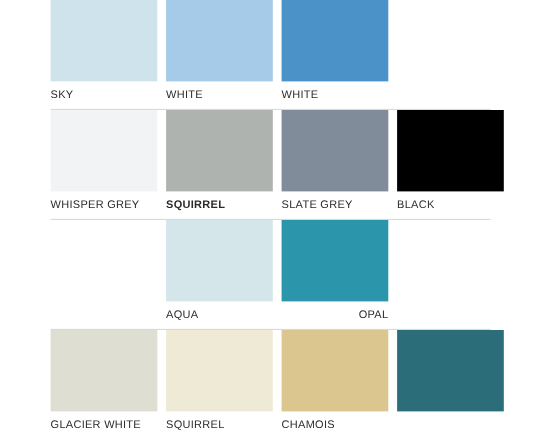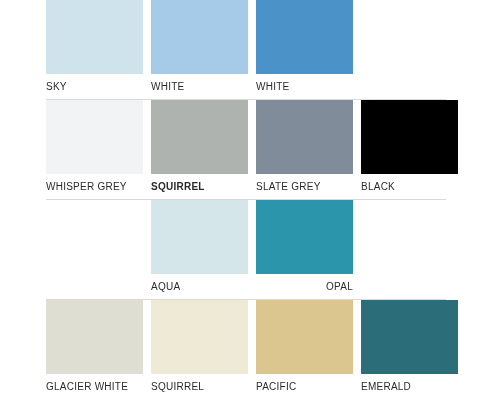--- a/index.html
+++ b/index.html
@@ -125,21 +125,20 @@
     <div class="swatch-cell">
       <span class="swatch-chip" style="background-color: rgb(223, 222, 210);"></span>
       <span class="swatch-label" style="color: rgb(43, 43, 43);">GLACIER WHITE</span>
     </div>
     <div class="swatch-cell">
       <span class="swatch-chip" style="background-color: rgb(238, 234, 214);"></span>
       <span class="swatch-label" style="color: rgb(43, 43, 43);">SQUIRREL</span>
     </div>
     <div class="swatch-cell">
       <span class="swatch-chip" style="background-color: rgb(220, 198, 143);"></span>
-      <span class="swatch-label" style="color: rgb(43, 43, 43);">PACIFIC</span>
+      <span class="swatch-label" style="color: rgb(43, 43, 43);">CHAMOIS</span>
     </div>
     <div class="swatch-cell">
       <span class="swatch-chip" style="background-color: rgb(43, 110, 122);"></span>
-      <span class="swatch-label" style="color: rgb(43, 43, 43);">EMERALD</span>
     </div>
   </div>
 
 </div>
 
 </body></html>

